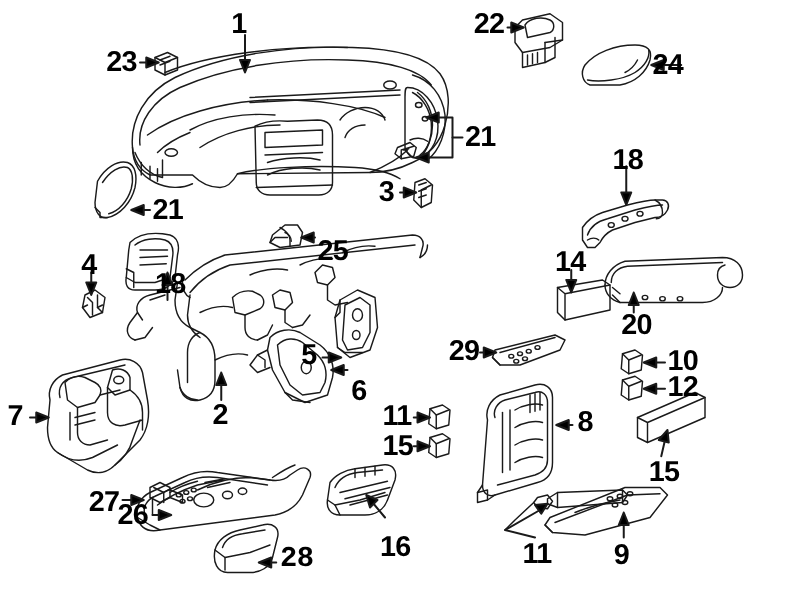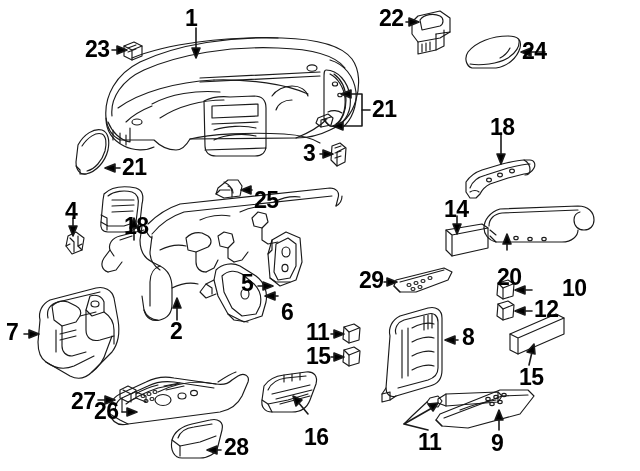--- a/index.html
+++ b/index.html
@@ -502,32 +502,32 @@
   <div class="callout" style="left:379px; top:7px;">22</div>
   <div class="callout" style="left:522px; top:40px;">24</div>
   <div class="callout" style="left:372px; top:98px;">21</div>
   <div class="callout" style="left:122px; top:156px;">21</div>
   <div class="callout" style="left:303px; top:142px;">3</div>
   <div class="callout" style="left:490px; top:116px;">18</div>
   <div class="callout" style="left:254px; top:176px;margin-top:13px;">25</div>
   <div class="callout" style="left:65px;  top:200px;">4</div>
   <div class="callout" style="left:124px; top:215px;">18</div>
   <div class="callout" style="left:444px; top:198px;">14</div>
-  <div class="callout" style="left:497px; top:248px;margin-top:18px;">20</div>
+  <div class="callout" style="left:497px; top:248px;">20</div>
   <div class="callout" style="left:241px; top:272px;">5</div>
   <div class="callout" style="left:359px; top:269px;">29</div>
-  <div class="callout" style="left:562px; top:277px;">10</div>
+  <div class="callout" style="left:534px; top:277px;">10</div>
   <div class="callout" style="left:534px; top:298px;">12</div>
   <div class="callout" style="left:170px; top:320px;">2</div>
   <div class="callout" style="left:281px; top:301px;">6</div>
   <div class="callout" style="left:6px;   top:321px;">7</div>
   <div class="callout" style="left:306px; top:321px;">11</div>
   <div class="callout" style="left:306px; top:345px;">15</div>
   <div class="callout" style="left:462px; top:326px;">8</div>
   <div class="callout" style="left:519px; top:366px;">15</div>
   <div class="callout" style="left:71px;  top:390px;">27</div>
   <div class="callout" style="left:304px; top:414px;margin-top:12px;">16</div>
   <div class="callout" style="left:94px;  top:400px;">26</div>
   <div class="callout" style="left:418px; top:431px;">11</div>
   <div class="callout" style="left:491px; top:432px;">9</div>
-  <div class="callout" style="left:224px; top:436px;">28</div>
+  <div class="callout" style="left:224px; top:436px;font-family:Liberation Mono, monospace;">28</div>
 
 </div>
 
 </body></html>

